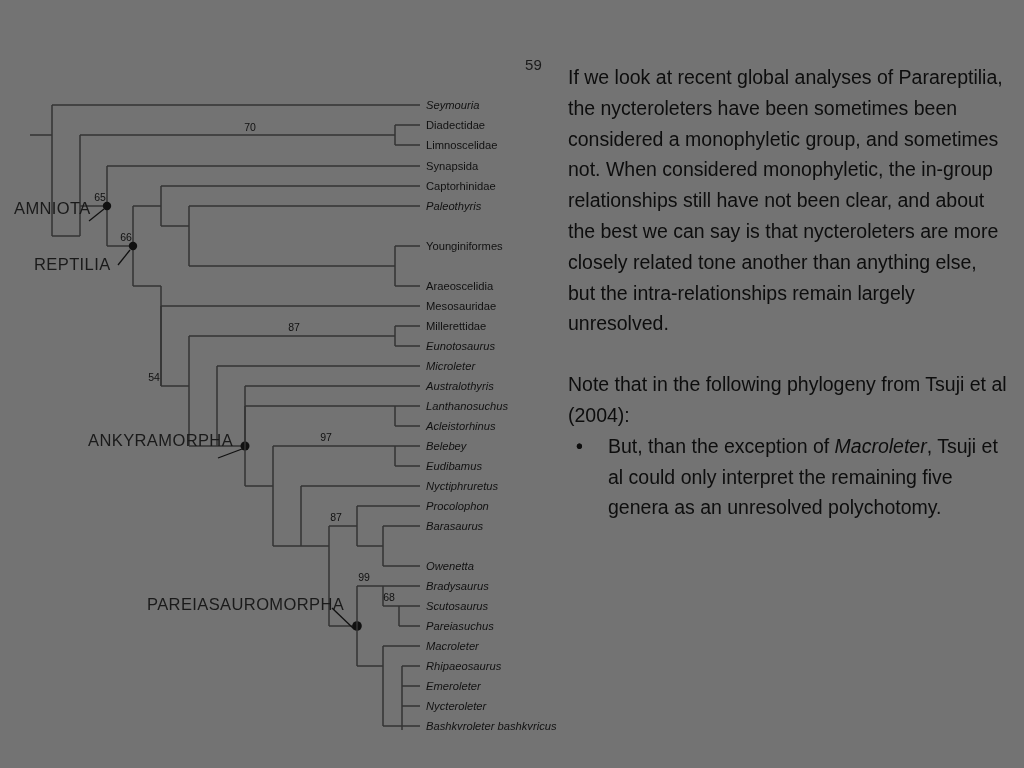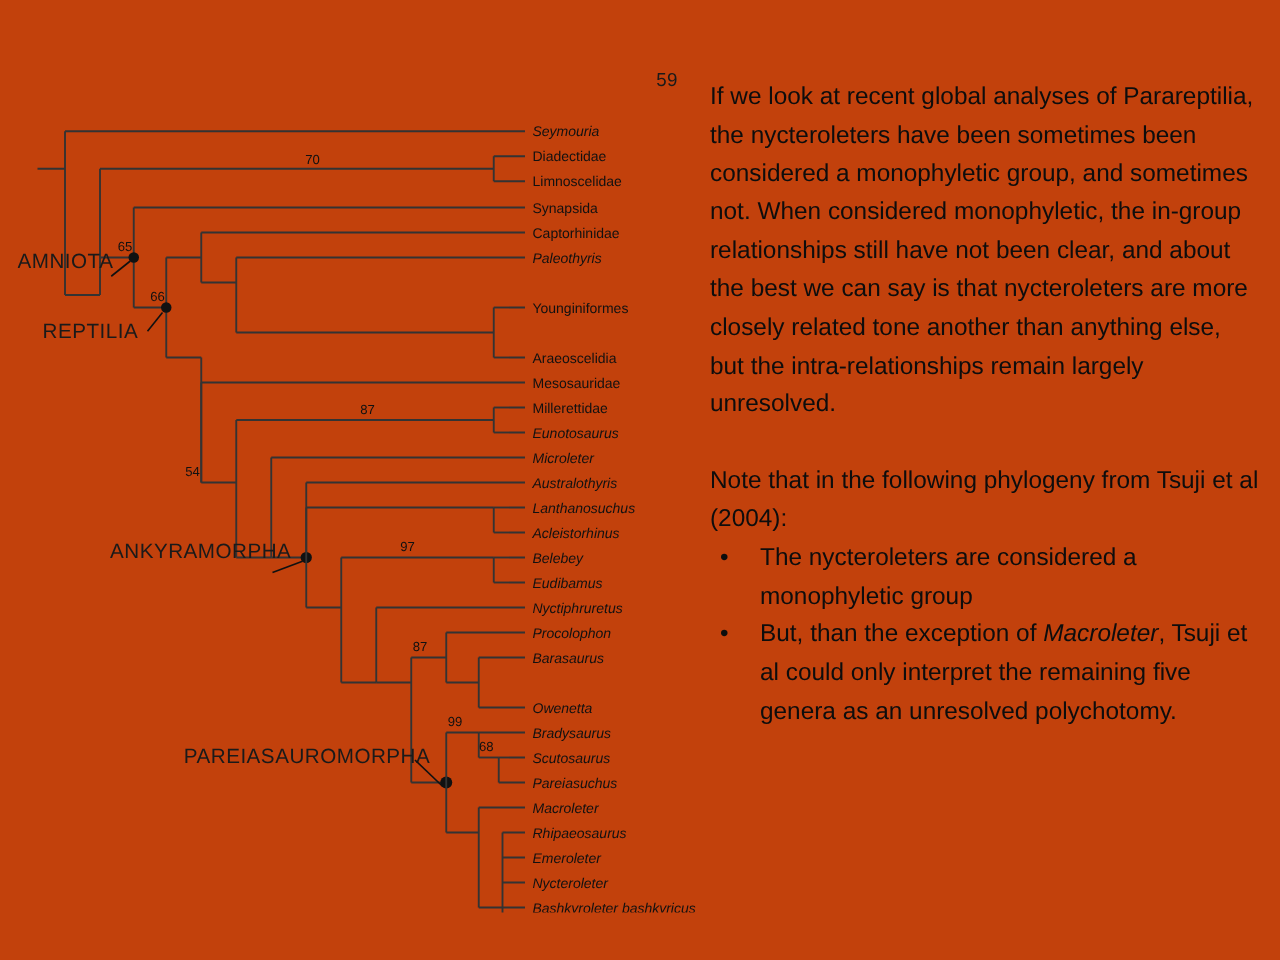--- a/index.html
+++ b/index.html
@@ -13,21 +13,21 @@
     position: relative;
     overflow: hidden;
     font-family: "Liberation Sans", sans-serif;
     color: #000000;
   }
   #slide {
     position: absolute;
     left: 0; top: 0;
     width: 1024px;
     height: 768px;
-    background: #c2410c;
+    background: #737373;
   }
   
   #slide-number {
     position: absolute;
     left: 525px;
     top: 56px;
     font-size: 15px;
     color: #1a1a1a;
     font-family: "Liberation Sans", sans-serif;
     letter-spacing: 0.2px;
@@ -293,21 +293,20 @@
     </svg>
   </div>
 
   <div id="text-pane">
     <p class="para">If we look at recent global analyses of Parareptilia, the nycteroleters have been sometimes been considered a monophyletic group, and sometimes not. When considered monophyletic, the in-group relationships still have not been clear, and about the best we can say is that nycteroleters are more closely related tone another than anything else, but the intra-relationships remain largely unresolved.</p>
     <div class="para-gap"></div>
     <p class="para">Note that in the following phylogeny from Tsuji et al (2004):</p>
     <ul class="bullets">
       <li>
         <span class="bullet-dot">•</span>
-        <span>The nycteroleters are considered a monophyletic group</span>
       </li>
       <li>
         <span class="bullet-dot">•</span>
         <span>But, than the exception of </span><span class="ital">Macroleter</span><span>, Tsuji et al could only interpret the remaining five genera as an unresolved polychotomy.</span>
       </li>
     </ul>
   </div>
 
 </div>
 

